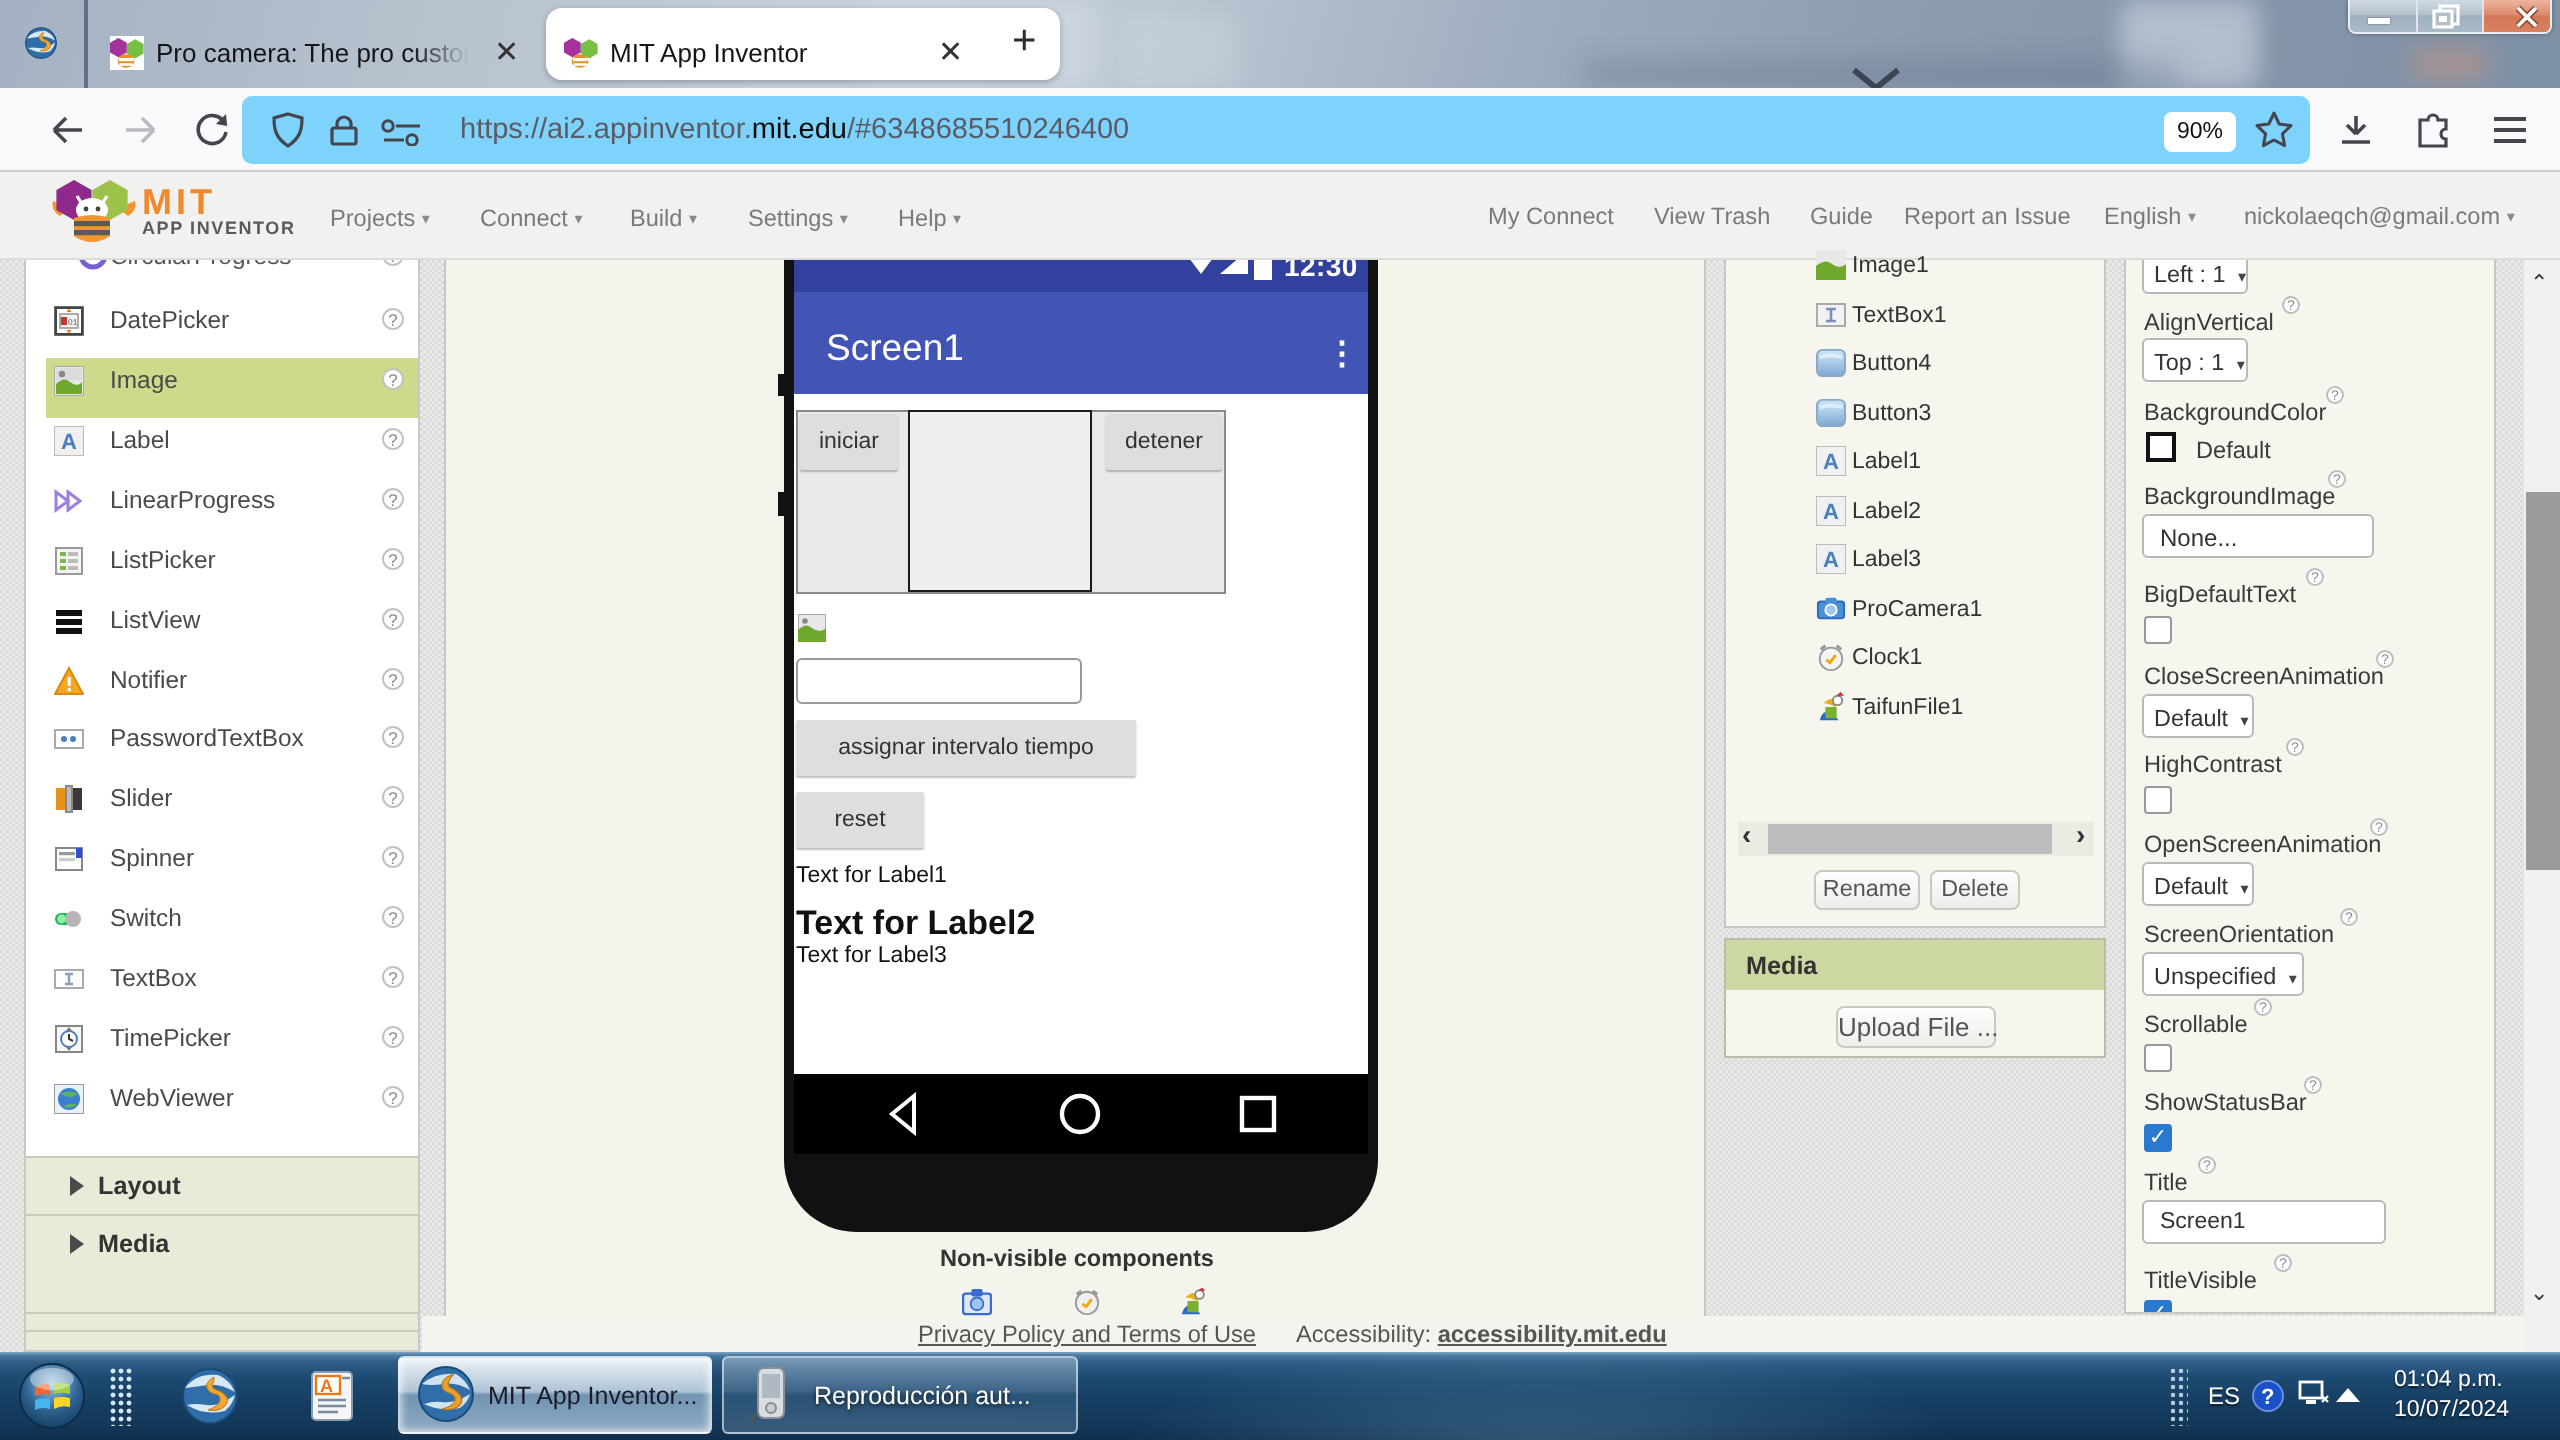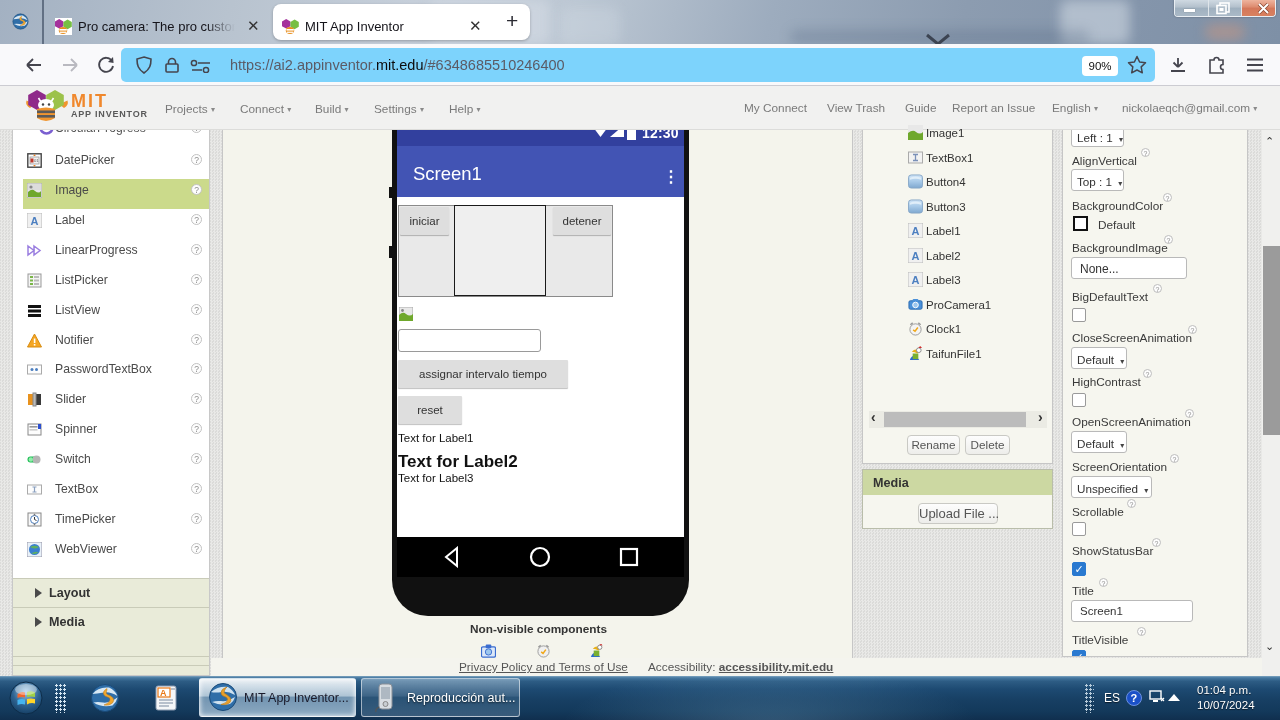--- a/index.html
+++ b/index.html
@@ -645,21 +645,21 @@
 
     <div class="tbtn" style="left:199px;width:157px;background:linear-gradient(rgba(255,255,255,.9),rgba(225,240,250,.75) 45%,rgba(175,205,228,.6) 50%,rgba(195,220,240,.7));box-shadow:inset 0 0 5px rgba(255,255,255,.9);">
       <svg style="position:absolute;left:8px;top:3px;" width="30" height="30" viewBox="0 0 30 30">
         <circle cx="15" cy="15" r="13.5" fill="#2f6ea8" stroke="#1a4a78"></circle>
         <path d="M3 10 Q10 4 20 5 Q25 8 27 13 Q20 9 14 10 Q7 11 3 10z" fill="#cfe2f0"></path>
         <path d="M4 20 Q12 24 22 22 Q26 19 27 15 Q19 20 13 19 Q8 18.5 4 20z" fill="#cfe2f0"></path>
         <path d="M19 5 Q13 7 13 10.5 Q13 13.5 16.5 14.5 Q20 15.5 19.5 18 Q19 21 13 22.5 Q18 23.5 21.5 21 Q24 18.5 22 15.5 Q20 13 17.5 12 Q15.5 11 16.5 8.5 Q17.5 6 19 5z" fill="#e8a02c" stroke="#b87818" stroke-width=".6"></path>
       </svg>
       <div class="tbtxt" style="left:44px;color:#1a1a2a;text-shadow:none;">MIT App Inventor...</div>
     </div>
-    <div class="tbtn" style="left:361px;width:159px;background:linear-gradient(rgba(200,220,235,.45),rgba(150,180,205,.3) 45%,rgba(100,140,170,.25) 50%,rgba(130,165,195,.35));">
+    <div class="tbtn" style="left:361px;width:178px;background:linear-gradient(rgba(200,220,235,.45),rgba(150,180,205,.3) 45%,rgba(100,140,170,.25) 50%,rgba(130,165,195,.35));">
       <svg style="position:absolute;left:12px;top:4px;" width="24" height="30" viewBox="0 0 24 30">
         <rect x="5" y="1" width="13" height="25" rx="3" fill="#d8dde2" stroke="#8a9098"></rect>
         <rect x="7" y="4" width="9" height="12" fill="#aeb8c2"></rect>
         <circle cx="11.5" cy="21" r="2.5" fill="#c8cdd2" stroke="#888"></circle>
         <path d="M5 24 Q1 26 2 29" stroke="#555" fill="none" stroke-width="1.3"></path>
       </svg>
       <div class="tbtxt" style="left:45px;">Reproducción aut...</div>
     </div>
 
     <div style="position:absolute;left:1085px;top:8px;width:9px;height:29px;background:radial-gradient(circle at 1.5px 1.5px, rgba(220,235,245,.8) 1px, transparent 1.3px) 0 0/4px 4px;"></div>

